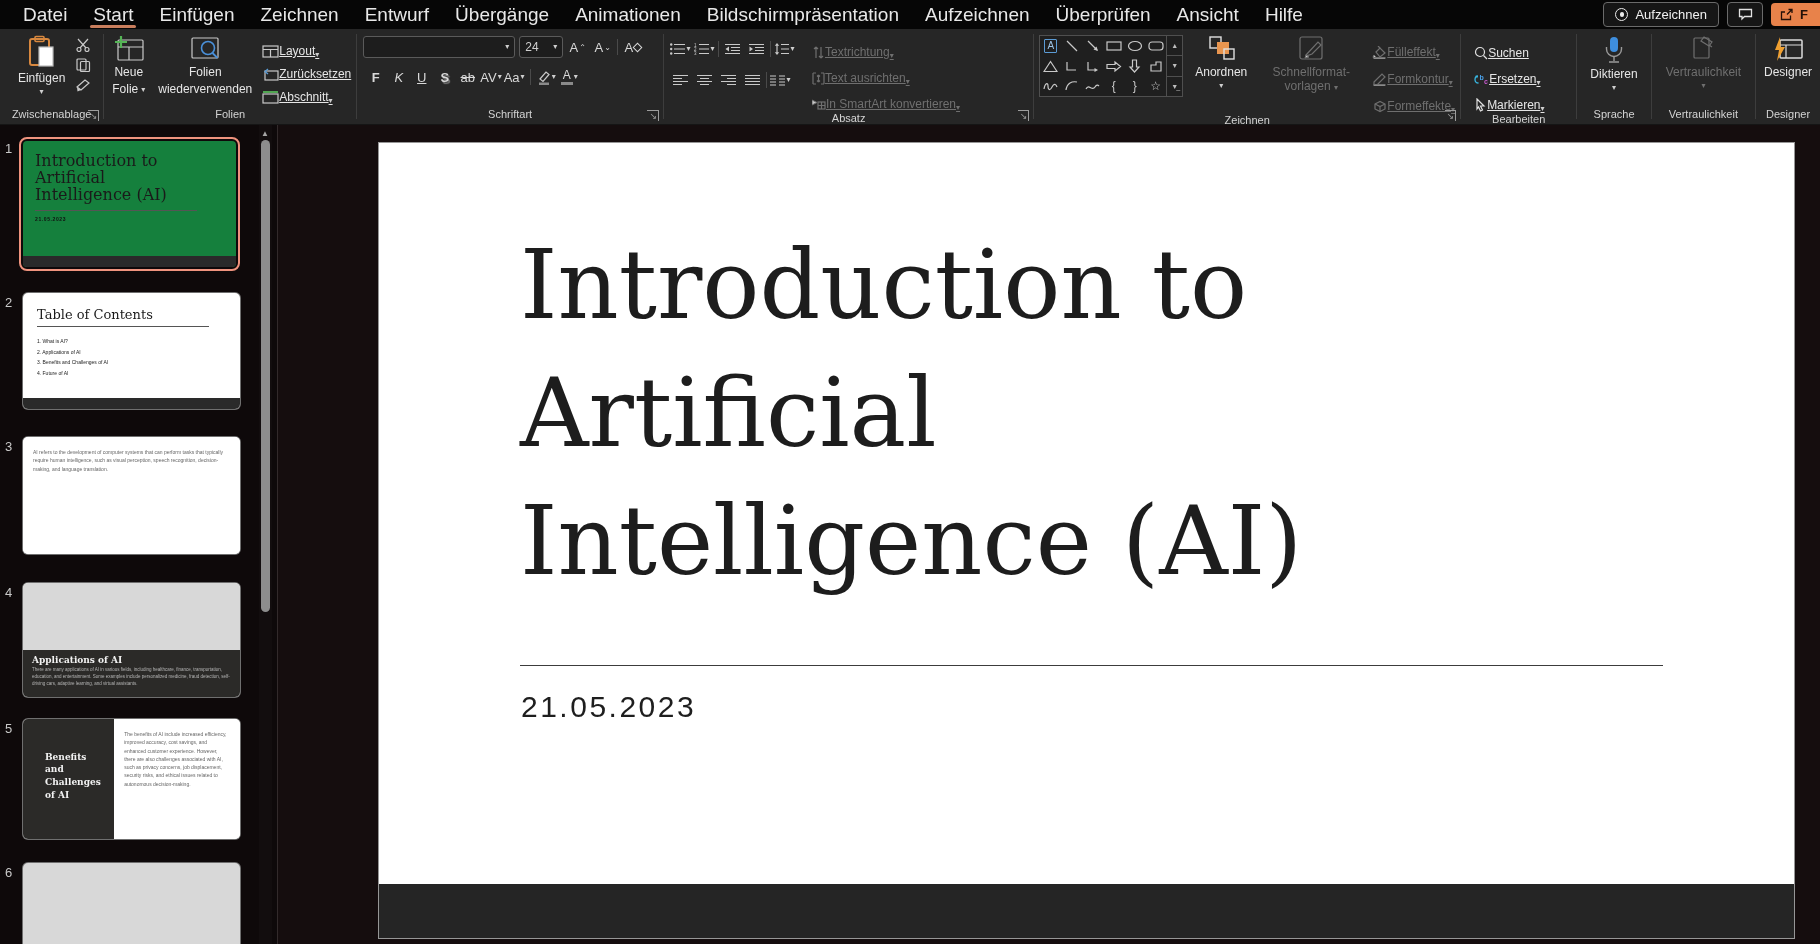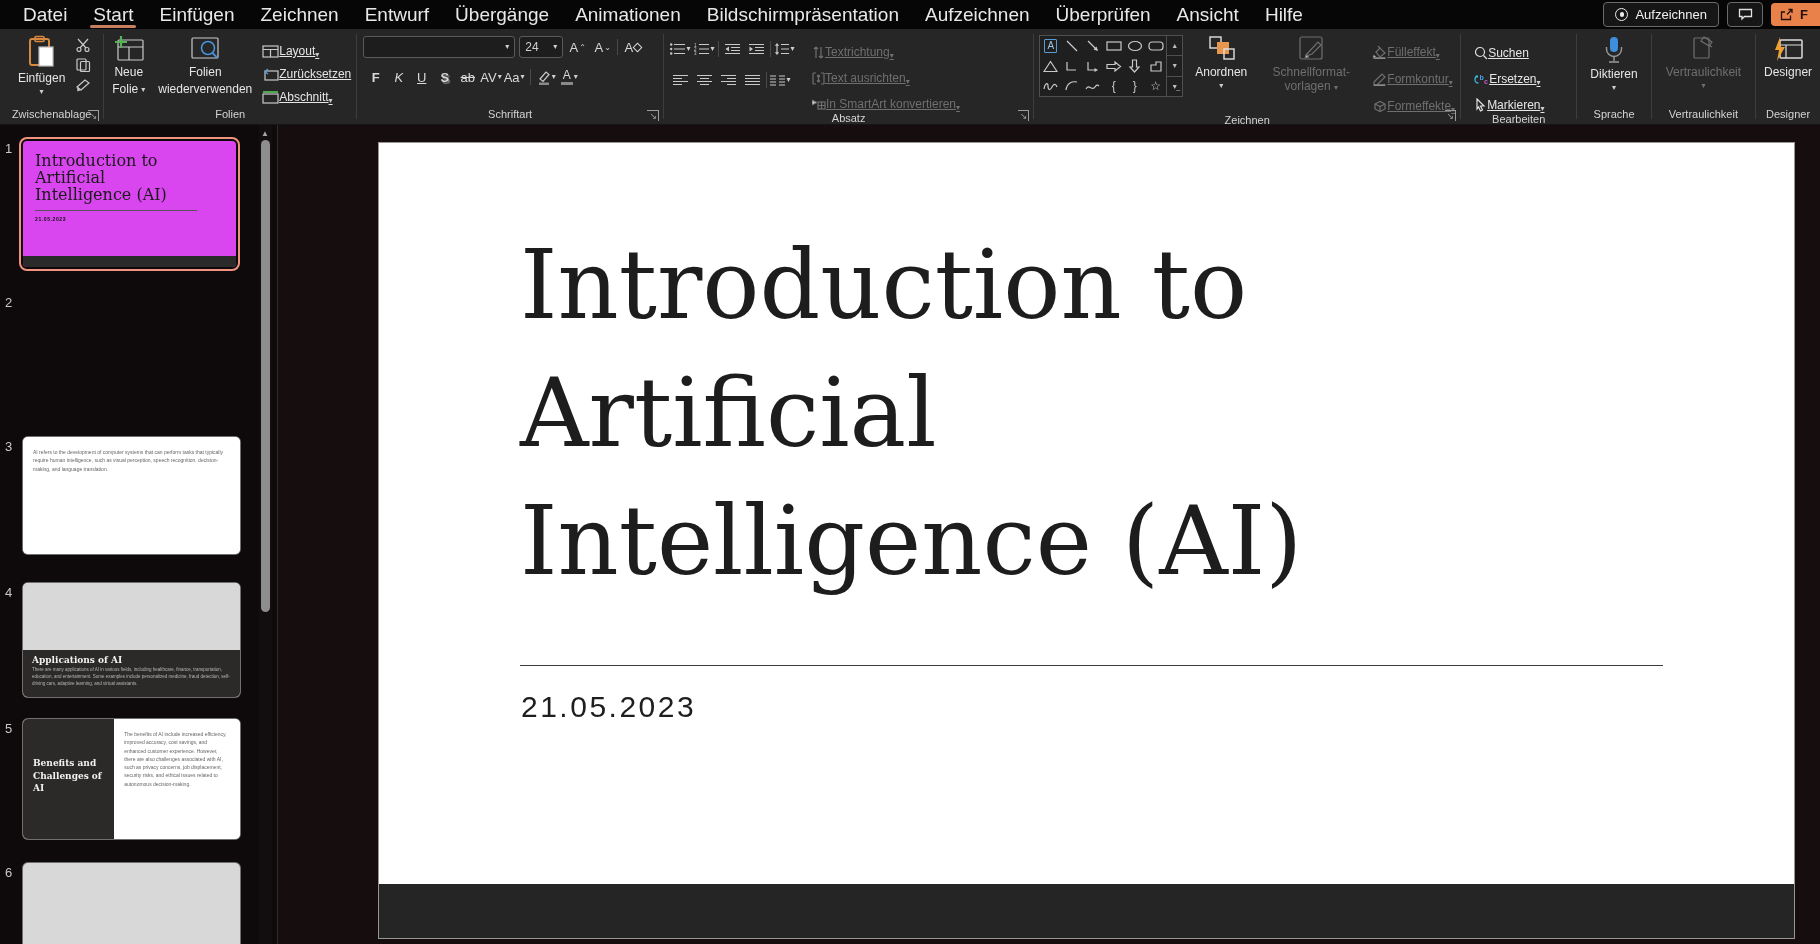--- a/index.html
+++ b/index.html
@@ -58,21 +58,21 @@
   .tbox-ico{font-size:10px;color:#c9c9c9;border:1px solid #5b9bd5;border-radius:1px;padding:0 2px;line-height:12px;color:#9cc3e5;}
 
   
   .thumbs{position:absolute;top:125px;left:0;width:278px;height:819px;background:#0e090a;
           border-right:1px solid #322a2b;box-sizing:border-box;overflow:hidden;}
   .slide-num{position:absolute;left:5px;width:14px;font-size:13px;color:#c9c9c9;}
   .thumb{position:absolute;left:23px;width:217px;border-radius:5px;overflow:hidden;
          box-shadow:0 0 0 1px #6f6f6f;background:#fff;}
   .thumb-sel{position:absolute;left:19px;width:221px;border:2.5px solid #ef937e;border-radius:8px;
              padding:2px;background:#0e090a;box-sizing:border-box;}
-  .thumb-sel .inner{border-radius:4px;overflow:hidden;background:#d946ef;display:flex;flex-direction:column;height:100%;box-sizing:border-box;}
+  .thumb-sel .inner{border-radius:4px;overflow:hidden;background:#15803d;display:flex;flex-direction:column;height:100%;box-sizing:border-box;}
   .serif{font-family:"DejaVu Serif", serif;}
   .darkbar{background:#2a2a2a;height:11px;flex:none;}
   .th-body{flex:1;}
 
   
   .canvas{position:absolute;top:125px;left:278px;width:1542px;height:819px;background:#150d0e;}
   .slide{position:absolute;left:100px;top:17px;width:1417px;height:797px;background:#fff;
          border:1px solid #969696;box-sizing:border-box;display:flex;flex-direction:column;justify-content:space-between;}
   .slide-white{flex:1;position:relative;}
   .slide-band{height:54px;background:#252525;flex:none;}
@@ -653,41 +653,53 @@
     <div class="inner">
       <div class="th-body" style="padding:12px 12px 0">
         <div class="serif" style="font-size:16px;line-height:1.05;color:#1a1a1a;width:162px;border-bottom:1px solid #555;padding-bottom:7px">Introduction to Artificial Intelligence (AI)</div>
         <div style="font-size:5px;font-weight:bold;letter-spacing:0.6px;color:#111;margin-top:5px">21.05.2023</div>
       </div>
       <div class="darkbar"></div>
     </div>
   </div>
 
   <span class="slide-num" style="top:170px">2</span>
+  <div class="thumb" style="top:168px;height:116px;display:flex;flex-direction:column">
+    <div class="th-body" style="padding:14px 14px 0">
+      <div class="serif" style="font-size:13px;color:#1a1a1a;border-bottom:1px solid #555;padding-bottom:4px;width:172px">Table of Contents</div>
+      <div style="font-size:5px;color:#222;margin-top:9px;line-height:2.1">
+        <div>1. What is AI?</div>
+        <div>2. Applications of AI</div>
+        <div>3. Benefits and Challenges of AI</div>
+        <div>4. Future of AI</div>
+      </div>
+    </div>
+    <div class="darkbar"></div>
+  </div>
 
   <span class="slide-num" style="top:314px">3</span>
   <div class="thumb" style="top:312px;height:117px;display:flex">
     <div style="flex:1;background:#fff;padding:11px 10px 0">
       <div style="font-size:5px;color:#666;line-height:1.65">AI refers to the development of computer systems that can perform tasks that typically require human intelligence, such as visual perception, speech recognition, decision-making, and language translation.</div>
     </div>
   </div>
 
   <span class="slide-num" style="top:460px">4</span>
   <div class="thumb" style="top:458px;height:114px;display:flex;flex-direction:column">
     <div style="flex:1;background:#d8d8d8"></div>
     <div style="height:47px;background:#2b2a28;padding:5px 9px 0;box-sizing:border-box">
       <div class="serif" style="font-size:9px;color:#f2f2f2;font-weight:bold">Applications of AI</div>
       <div style="font-size:4.5px;color:#b5b5b5;line-height:1.5;margin-top:2px">There are many applications of AI in various fields, including healthcare, finance, transportation, education, and entertainment. Some examples include personalized medicine, fraud detection, self-driving cars, adaptive learning, and virtual assistants.</div>
     </div>
   </div>
 
   <span class="slide-num" style="top:596px">5</span>
   <div class="thumb" style="top:594px;height:120px;display:flex">
     <div style="width:42%;background:#2b2a28;display:flex;align-items:center">
-      <span class="serif" style="font-size:9px;color:#f2f2f2;font-weight:bold;padding:0 8px 0 10px;margin-top:-6px;line-height:1.4">Benefits and Challenges of AI</span>
+      <span class="serif" style="font-size:9px;color:#f2f2f2;font-weight:bold;padding:0 8px 0 22px;margin-top:-6px;line-height:1.4">Benefits and Challenges of AI</span>
     </div>
     <div style="flex:1;background:#fff;padding:11px 10px 0">
       <div style="font-size:5px;color:#666;line-height:1.65">The benefits of AI include increased efficiency, improved accuracy, cost savings, and enhanced customer experience. However, there are also challenges associated with AI, such as privacy concerns, job displacement, security risks, and ethical issues related to autonomous decision-making.</div>
     </div>
   </div>
 
   <span class="slide-num" style="top:740px">6</span>
   <div class="thumb" style="top:738px;height:130px;background:#d8d8d8"></div>
 
   <div class="sbar-track"></div>

